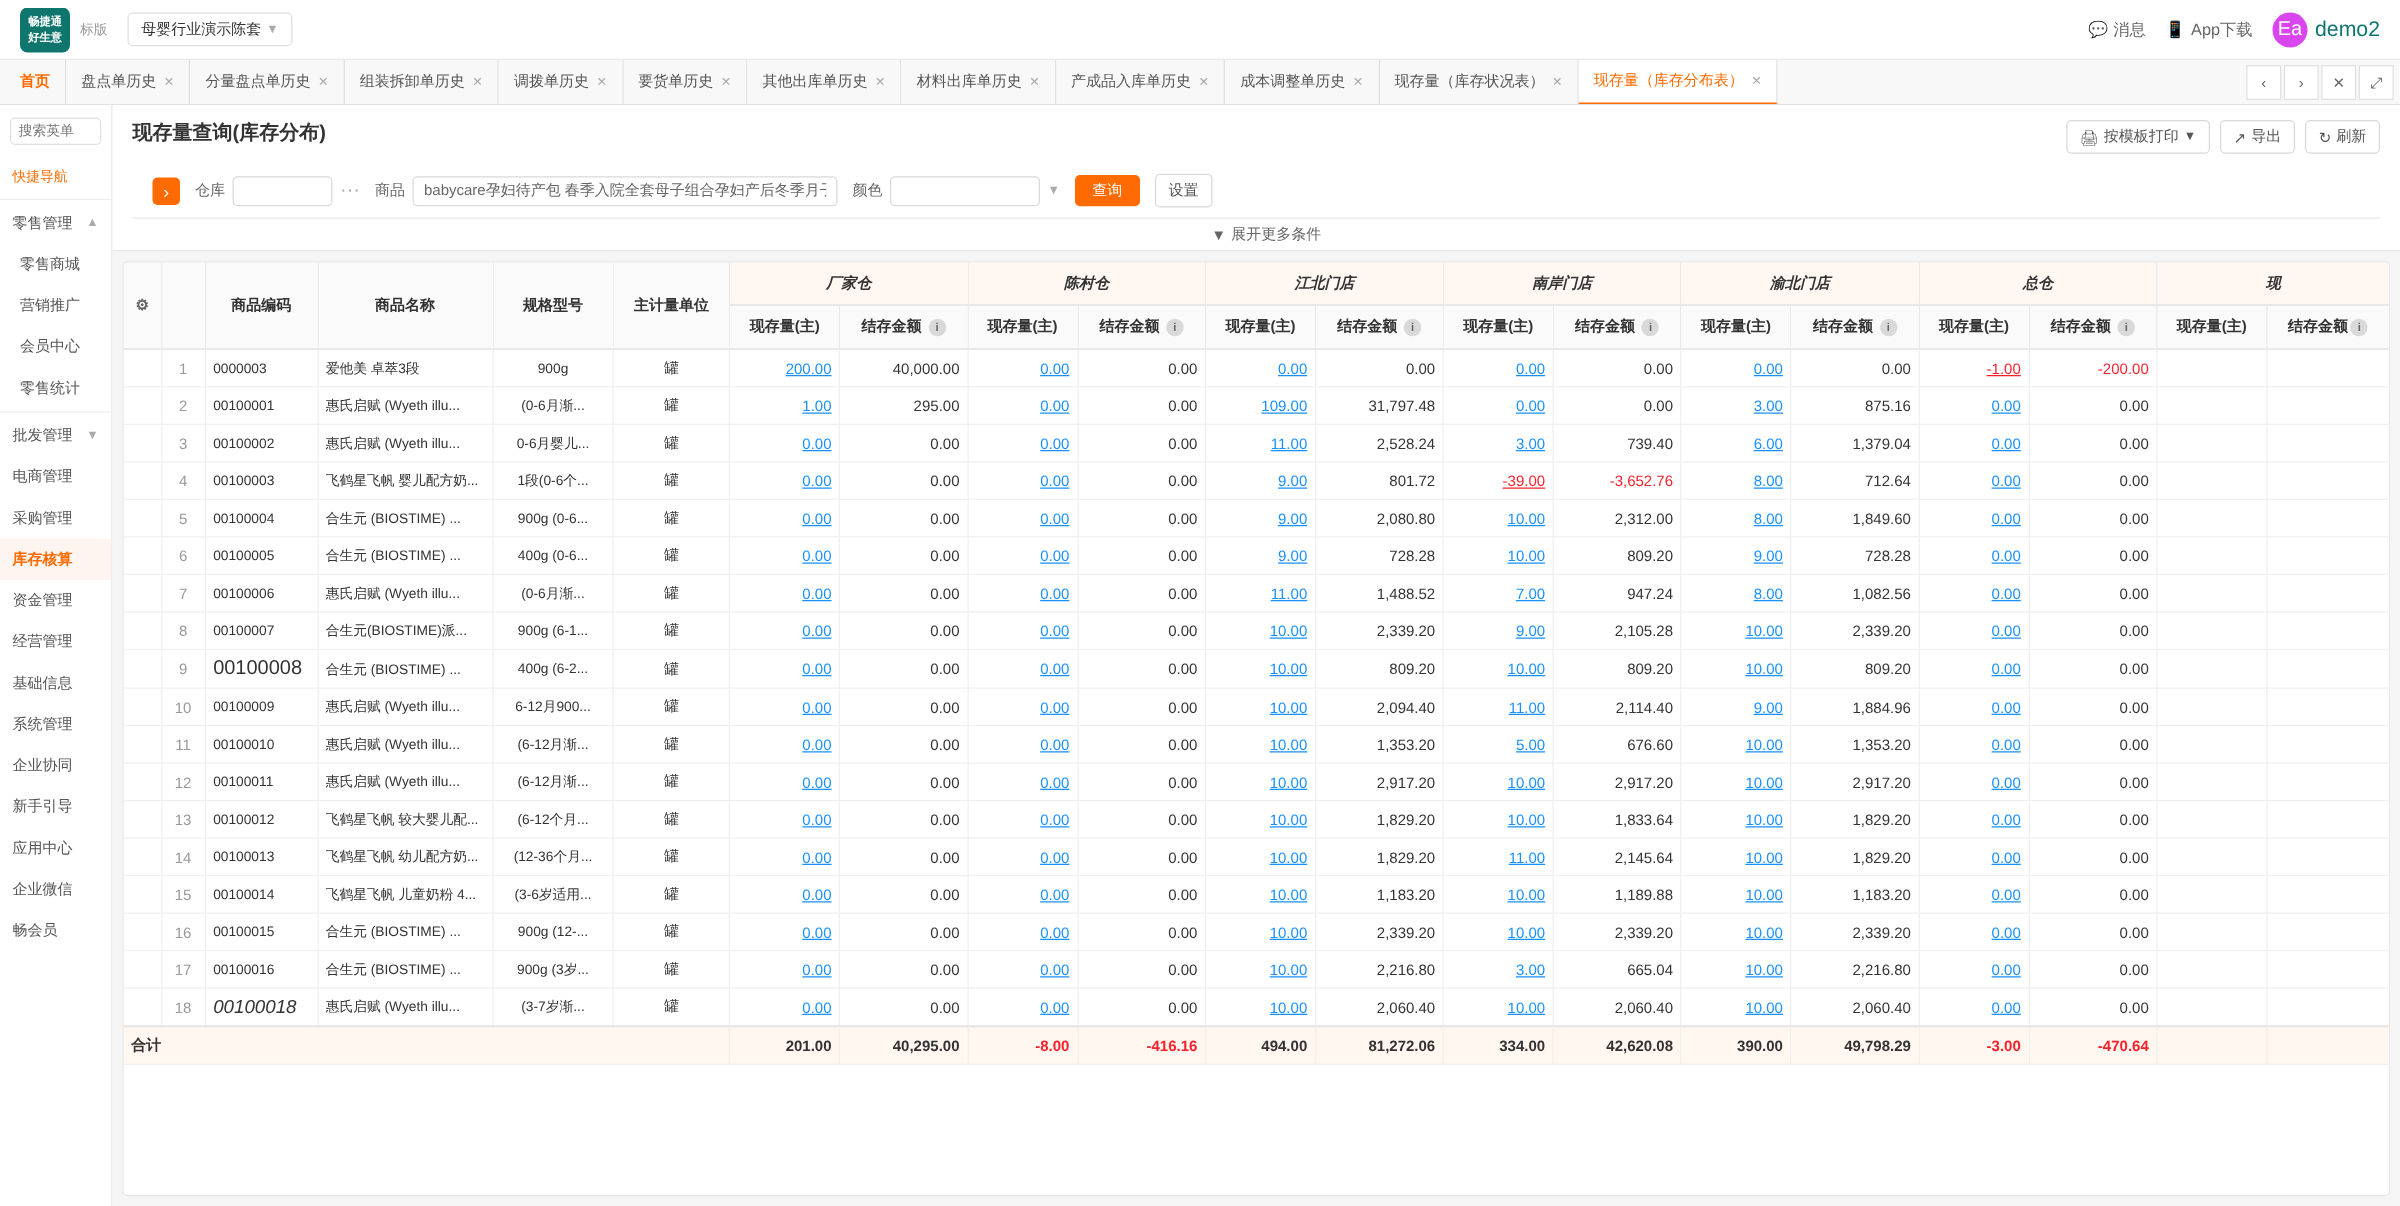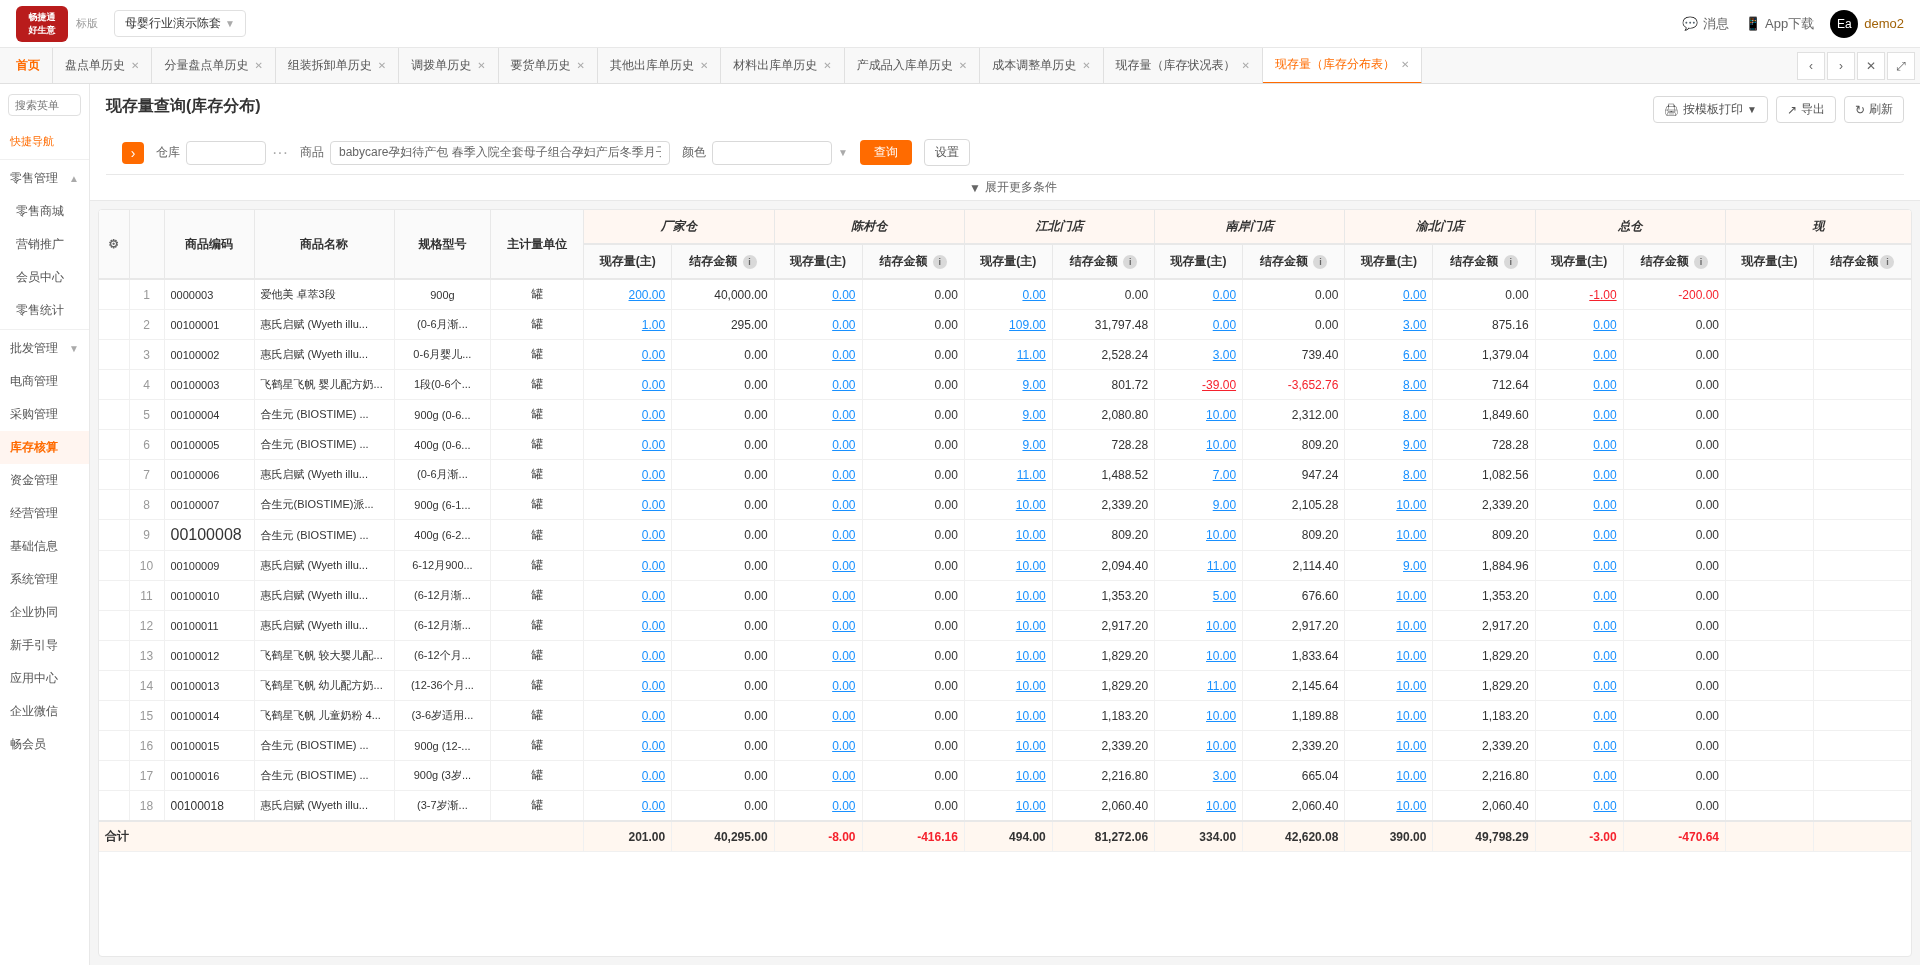--- a/index.html
+++ b/index.html
@@ -1,25 +1,25 @@
 <!DOCTYPE html>
 <html><head>
   <meta charset="utf-8">
   <style>
     * { box-sizing: border-box; margin: 0; padding: 0; }
     body { font-family: 'Microsoft YaHei', Arial, sans-serif; font-size: 12px; background: #f5f5f5; color: #333; overflow: hidden; }
     
     
     .top-bar { background: #fff; height: 48px; display: flex; align-items: center; padding: 0 16px; border-bottom: 1px solid #e8e8e8; justify-content: space-between; }
     .logo-area { display: flex; align-items: center; gap: 8px; }
-    .logo-icon { width: 52px; height: 36px; background: #b91c1c; border-radius: 6px; display: flex; align-items: center; justify-content: center; color: white; font-size: 10px; font-weight: bold; }
+    .logo-icon { width: 40px; height: 36px; background: #0f766e; border-radius: 6px; display: flex; align-items: center; justify-content: center; color: white; font-size: 10px; font-weight: bold; }
     .top-right { display: flex; align-items: center; gap: 16px; }
     .top-btn { display: flex; align-items: center; gap: 4px; color: #666; cursor: pointer; font-size: 13px; }
-    .avatar { width: 28px; height: 28px; border-radius: 50%; background: #000000; display: flex; align-items: center; justify-content: center; color: white; font-size: 12px; }
-    .user-name { color: #a16207; font-size: 13px; }
+    .avatar { width: 28px; height: 28px; border-radius: 50%; background: #d946ef; display: flex; align-items: center; justify-content: center; color: white; font-size: 16px; }
+    .user-name { color: #0f766e; font-size: 17px; }
 
     
     .tab-bar { background: #f8f8f8; border-bottom: 1px solid #e0e0e0; display: flex; align-items: center; overflow-x: auto; white-space: nowrap; height: 36px; padding: 0 4px; }
     .tab-bar::-webkit-scrollbar { height: 0; }
     .tab-item { display: inline-flex; align-items: center; gap: 4px; padding: 0 12px; height: 36px; cursor: pointer; border-right: 1px solid #e0e0e0; font-size: 12px; color: #555; background: #f8f8f8; flex-shrink: 0; }
     .tab-item.active { background: #fff; color: #ff6b00; border-bottom: 2px solid #ff6b00; }
     .tab-close { font-size: 10px; color: #aaa; margin-left: 2px; }
     .tab-home { color: #ff6b00; font-weight: bold; }
     .tab-nav-btns { display: flex; align-items: center; margin-left: auto; }
     .tab-nav-btn { width: 28px; height: 28px; display: flex; align-items: center; justify-content: center; cursor: pointer; color: #666; border: 1px solid #e0e0e0; background: #fff; margin: 0 1px; }
@@ -739,21 +739,21 @@
     <td class="td-num td-link">10.00</td>
     <td class="td-num">2,216.80</td>
     <td class="td-num td-link ">0.00</td>
     <td class="td-num ">0.00</td>
     <td></td>
     <td></td>
   </tr>
             <tr>
     <td></td>
     <td class="row-num">18</td>
-    <td class="td-left" style="font-size:12px;">00100018</td>
+    <td class="td-left" style="font-size:15px;font-style:italic;">00100018</td>
     <td class="td-left" style="max-width:130px;overflow:hidden;text-overflow:ellipsis;font-size:11px;">惠氏启赋 (Wyeth illu...</td>
     <td style="font-size:11px;">(3-7岁渐...</td>
     <td>罐</td>
     <td class="td-num td-link">0.00</td>
     <td class="td-num">0.00</td>
     <td class="td-num td-link">0.00</td>
     <td class="td-num">0.00</td>
     <td class="td-num td-link">10.00</td>
     <td class="td-num">2,060.40</td>
     <td class="td-num td-link ">10.00</td>

